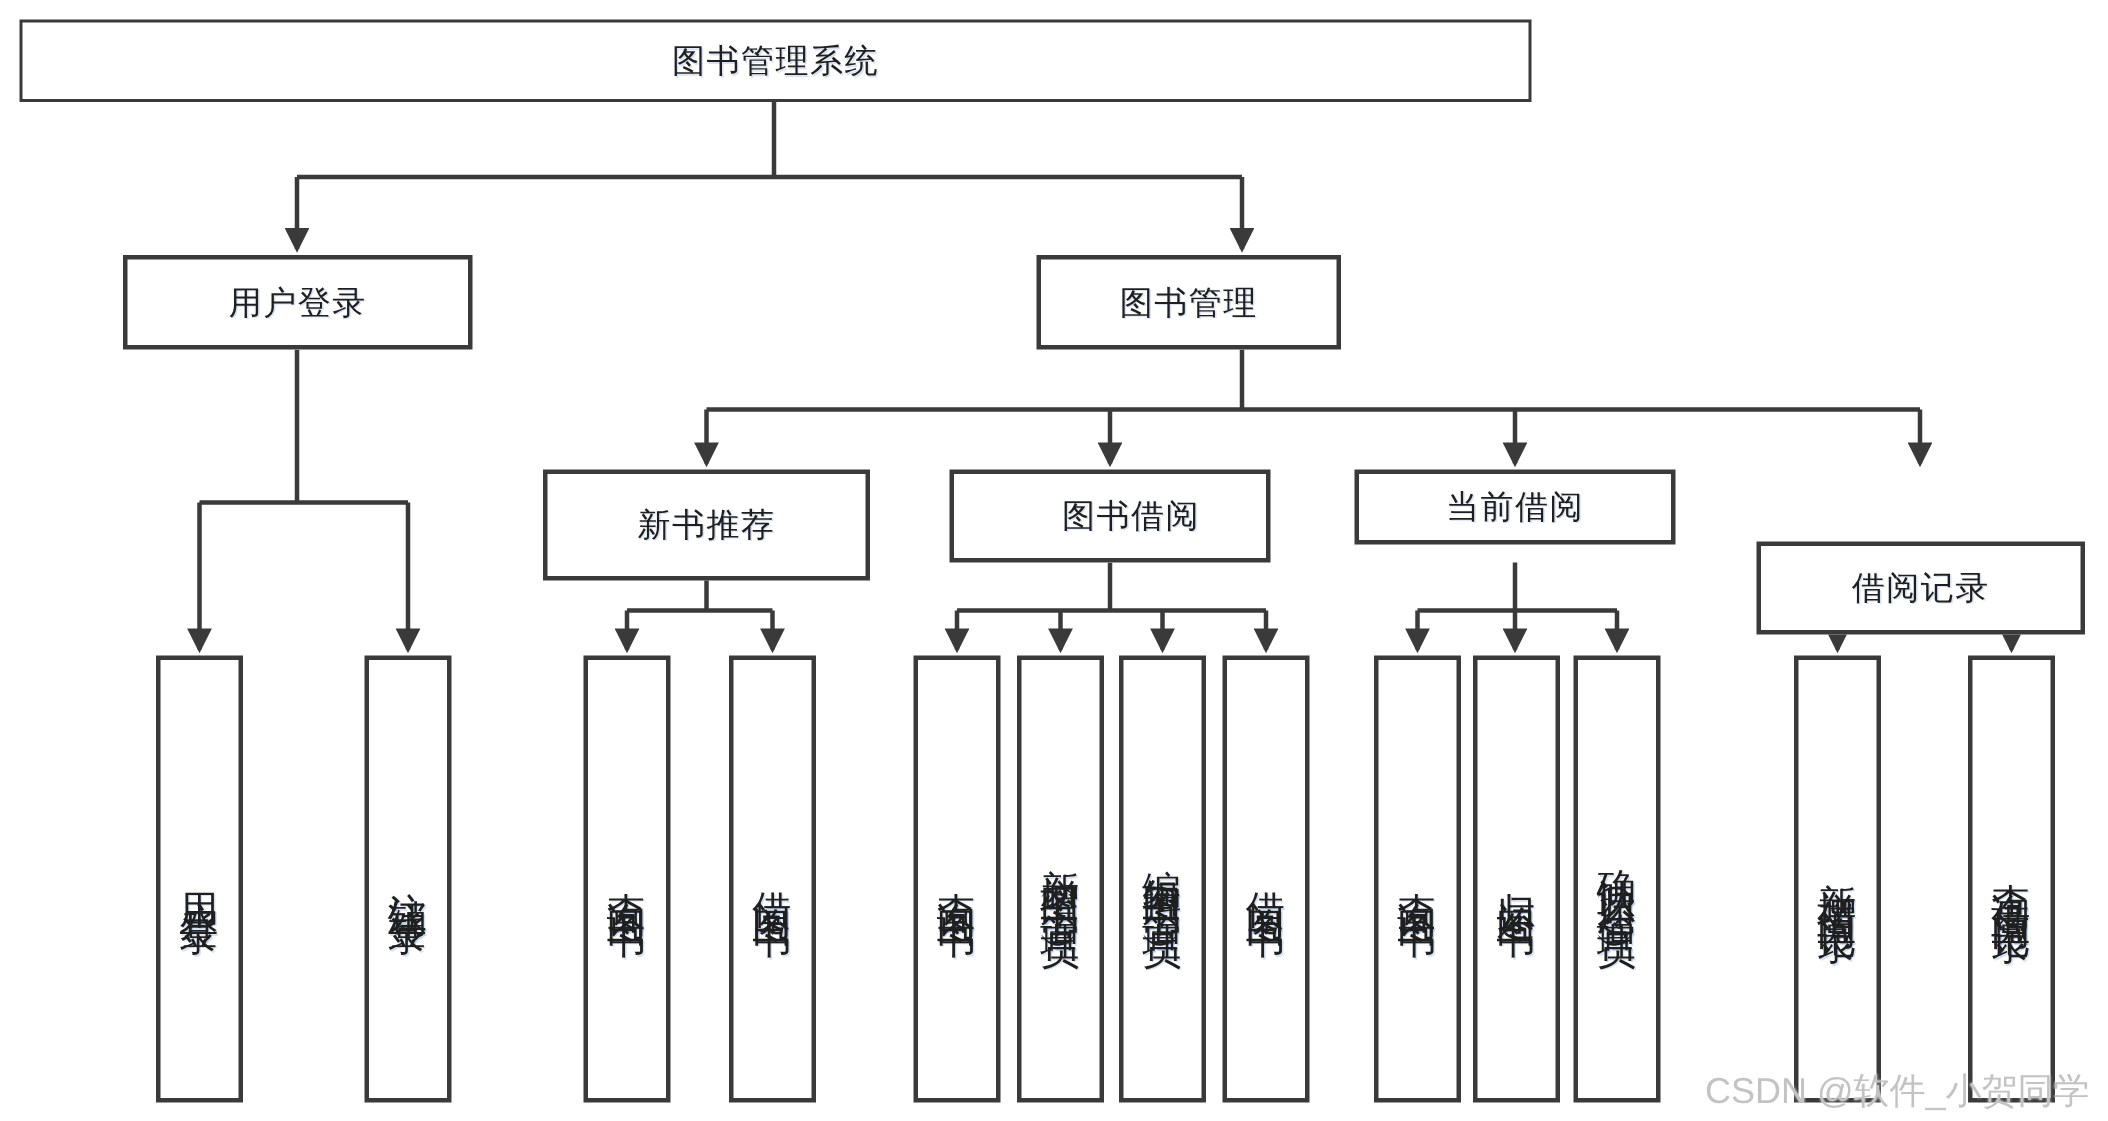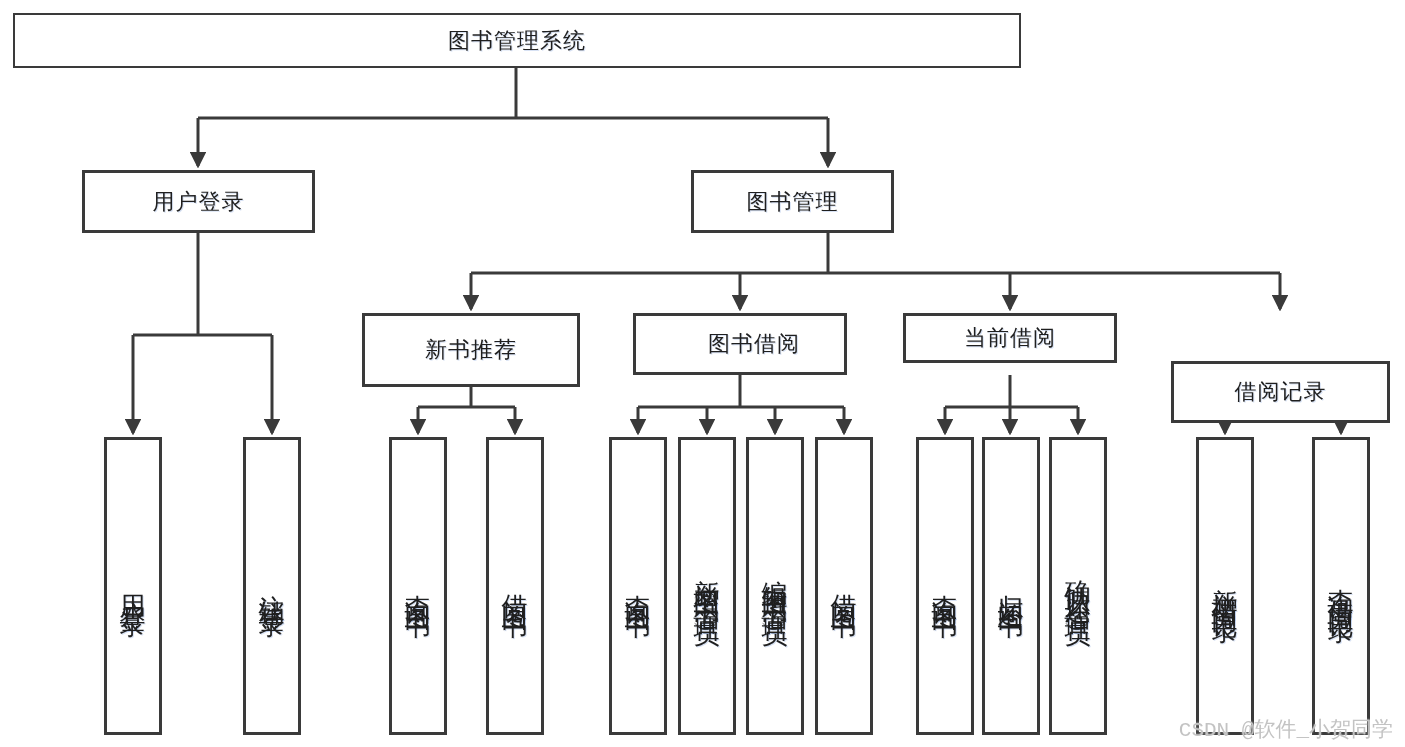--- a/index.html
+++ b/index.html
@@ -41,26 +41,25 @@
     font-size: 26px;
     line-height: 1;
     letter-spacing: 6px;
     color: #1f1f1f;
     text-shadow: 1px 1px 0 rgba(100, 140, 210, 0.25);
   }
   .watermark {
     position: absolute;
     right: 12px;
     bottom: 4px;
-    font-size: 21px;
+    font-size: 24px;
     color: #c3c3c3;
     z-index: 5;
     text-shadow: 0 0 2px #ffffff;
     white-space: nowrap;
-    font-family: Liberation Mono, monospace;
   }
 </style>
 </head>
 <body>
 
 <div class="canvas">
 
   <svg class="connectors" viewBox="0 0 1405 747" xmlns="http://www.w3.org/2000/svg">
     <defs>
       <marker id="arrow" viewBox="0 0 10 10" refX="8.5" refY="5" markerWidth="5.5" markerHeight="5.5" orient="auto-start-reverse">

